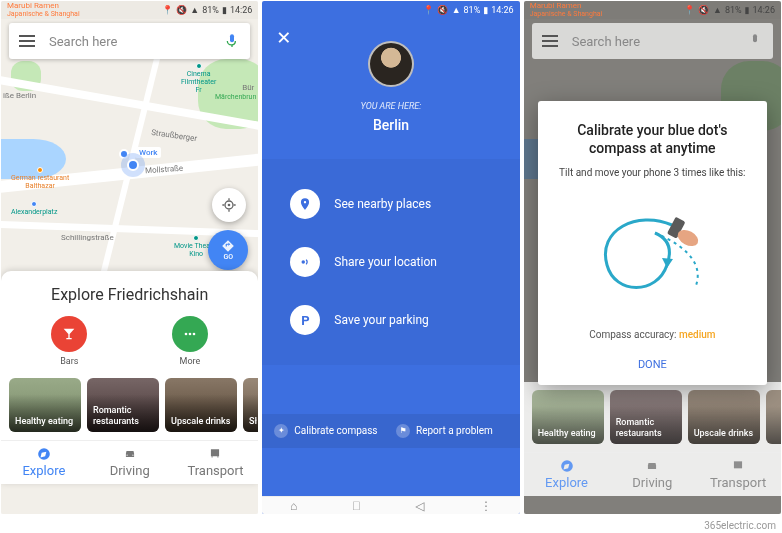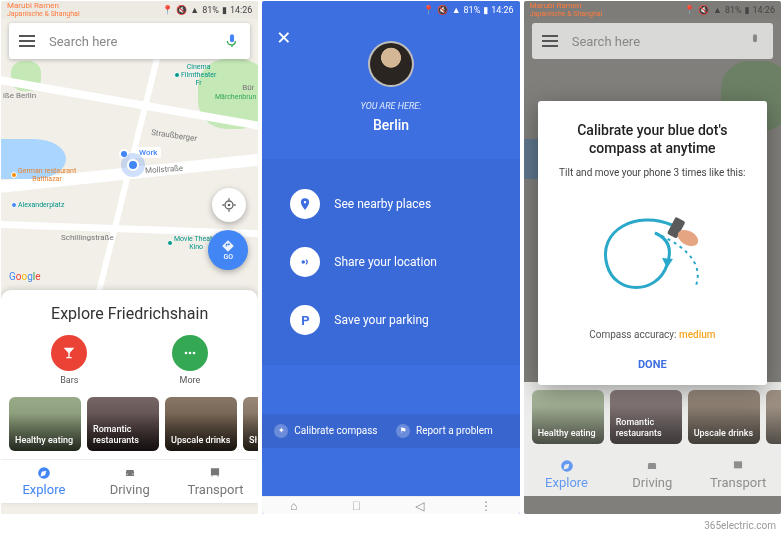--- a/index.html
+++ b/index.html
@@ -12,36 +12,36 @@
 .status-right{margin-left:auto;display:flex;align-items:center;gap:3px}
 .navbar{height:18px;background:#fafafa;display:flex;align-items:center;justify-content:space-around;border-top:1px solid #eee;margin-top:auto}
 .navbar span{color:#888;font-size:12px}
 
 
 .p1-map{position:absolute;top:0;left:0;right:0;bottom:0;background:#f2efe9}
 .map-water{position:absolute;top:138px;left:0;width:65px;height:40px;background:#aad5ff;border-radius:0 60% 60% 0}
 .map-park{position:absolute;background:#c5e8b7;border-radius:40%}
 .map-road{position:absolute;background:#fff}
 .map-label{position:absolute;font-size:8px;color:#777}
-.map-poi{position:absolute;font-size:7px;color:#e8802b;display:flex;flex-direction:row;align-items:center;gap:1px}
+.map-poi{position:absolute;font-size:7px;color:#e8802b;display:flex;flex-direction:column;align-items:center;gap:1px}
 .poi-dot{width:6px;height:6px;border-radius:50%;background:#fb8c00;border:1px solid #fff}
 .poi-teal .poi-dot{background:#009688}
 .poi-teal{color:#009688}
 .search-pill{position:absolute;top:22px;left:8px;right:8px;height:36px;background:#fff;border-radius:3px;box-shadow:0 1px 4px rgba(0,0,0,.25);display:flex;align-items:center;padding:0 10px;z-index:40}
 .search-pill .hb{width:16px;display:flex;flex-direction:column;gap:3px}
 .search-pill .hb span{height:2px;background:#555}
 .search-pill .txt{flex:1;margin-left:14px;color:#888;font-size:13px}
 .search-pill .mic{width:16px;height:16px}
 .loc-pin{position:absolute;width:12px;height:12px;background:#4285f4;border-radius:50%;border:2px solid #fff;box-shadow:0 0 0 6px rgba(66,133,244,.25)}
 .home-pin{position:absolute;width:10px;height:10px;background:#4285f4;border-radius:50%;border:2px solid #fff}
 .fab{position:absolute;width:34px;height:34px;border-radius:50%;background:#fff;box-shadow:0 2px 6px rgba(0,0,0,.3);display:flex;align-items:center;justify-content:center}
 .fab.go{background:#4285f4;color:#fff;width:40px;height:40px;flex-direction:column;font-size:7px;font-weight:500}
 .glogo{position:absolute;left:8px;bottom:232px;font-size:10px}
 .glogo span:nth-child(1){color:#4285f4}.glogo span:nth-child(2){color:#ea4335}.glogo span:nth-child(3){color:#fbbc05}.glogo span:nth-child(4){color:#4285f4}.glogo span:nth-child(5){color:#34a853}.glogo span:nth-child(6){color:#ea4335}
-.sheet{position:absolute;bottom:11px;left:0;right:0;background:#fff;border-radius:10px 10px 0 0;padding:14px 0 0;box-shadow:0 -1px 6px rgba(0,0,0,.15)}
+.sheet{position:absolute;bottom:30px;left:0;right:0;background:#fff;border-radius:10px 10px 0 0;padding:14px 0 0;box-shadow:0 -1px 6px rgba(0,0,0,.15)}
 .sheet h2{text-align:center;font-size:16px;font-weight:400;color:#333;margin-bottom:12px}
 .cats{display:flex;justify-content:space-around;padding:0 8px 12px}
 .cat{display:flex;flex-direction:column;align-items:center;gap:4px;font-size:9px;color:#555}
 .cat-c{width:36px;height:36px;border-radius:50%;display:flex;align-items:center;justify-content:center;color:#fff}
 .cards{display:flex;gap:6px;padding:0 8px 8px;overflow:hidden}
 .card{flex:0 0 72px;height:54px;border-radius:6px;background:#8a7a68;position:relative;overflow:hidden;background-size:cover}
 .card::before{content:"";position:absolute;inset:0;background:linear-gradient(transparent 30%,rgba(0,0,0,.7))}
 .card span{position:absolute;bottom:5px;left:6px;right:4px;color:#fff;font-size:9px;font-weight:500;line-height:11px;z-index:2}
 .tabs{display:flex;border-top:1px solid #eee}
 .tab{flex:1;display:flex;flex-direction:column;align-items:center;gap:2px;padding:6px 0;font-size:13px;color:#777}
@@ -69,21 +69,21 @@
 .p3-search{position:absolute;top:22px;left:8px;right:8px;height:36px;background:rgba(255,255,255,.7);border-radius:3px;display:flex;align-items:center;padding:0 10px;z-index:5}
 .p3-search .hb{width:16px;display:flex;flex-direction:column;gap:3px}
 .p3-search .hb span{height:2px;background:#555}
 .p3-search .txt{flex:1;margin-left:14px;color:#888;font-size:13px}
 .dialog{position:absolute;top:100px;left:14px;right:14px;background:#fff;border-radius:3px;padding:20px 20px 10px;z-index:20;box-shadow:0 6px 24px rgba(0,0,0,.35);height:284px;display:flex;flex-direction:column}
 .dialog h3{font-size:14px;font-weight:500;text-align:center;color:#222;margin-bottom:10px;line-height:18px}
 .dialog p{font-size:10px;text-align:center;color:#444;margin-bottom:10px}
 .figure8{flex:1;display:flex;align-items:center;justify-content:center}
 .acc{font-size:10px;text-align:center;color:#555;margin:8px 0 10px}
 .acc b{color:#f5a623;font-weight:500}
-.done{text-align:center;color:#3d6fe0;font-size:11px;font-weight:700;padding:8px 0 4px}
+.done{text-align:center;color:#3d6fe0;font-size:11px;font-weight:400;padding:8px 0 4px}
 .p3-bottom{position:absolute;bottom:18px;left:0;right:0;background:rgba(255,255,255,.85);padding:8px 0 0}
 .watermark{position:absolute;bottom:2px;right:6px;font-size:10px;color:#999}
 </style>
 </head>
 <body>
 
 <div class="wrap">
 
 <div class="phone">
   <div class="p1-map">

